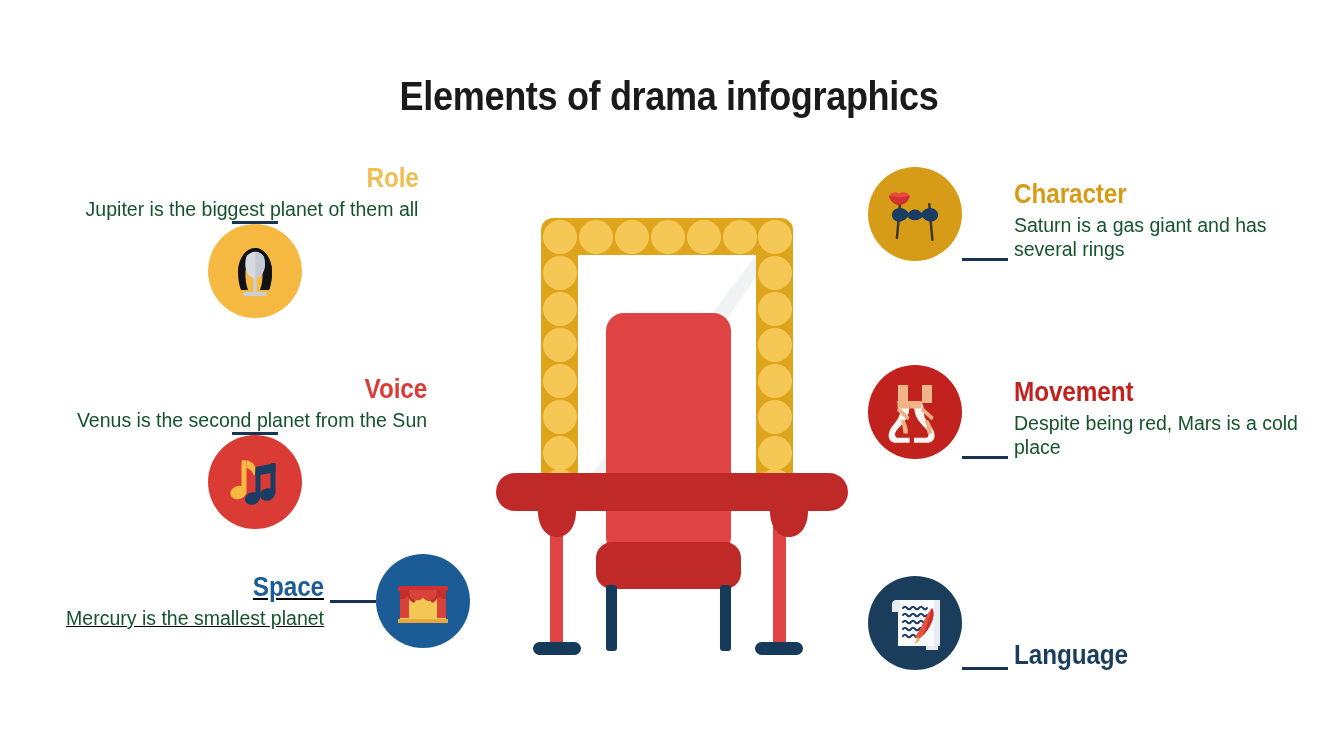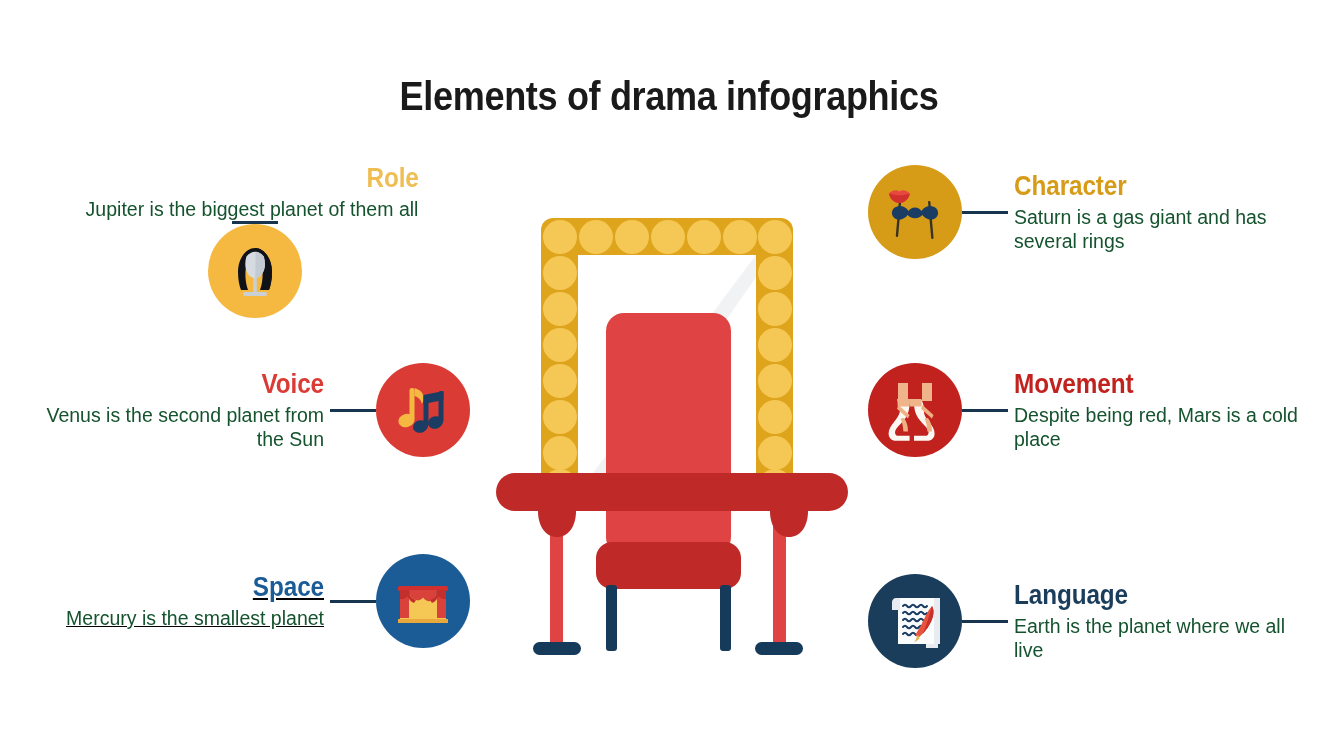--- a/index.html
+++ b/index.html
@@ -27,21 +27,21 @@
   }
 
   
   .item {
     position:absolute;
     display:flex;
     align-items:center;
     height:98px;
   }
   .item.left  { left:40px;  width:430px; flex-direction:row; }
-  .item.right { right:40px; width:430px; flex-direction:row-reverse; }
+  .item.right { right:40px; width:430px; flex-direction:row-reverse;align-items:flex-end; }
 
   .item-text { flex:1 1 auto; }
   .item.left  .item-text { text-align:right; padding-right:6px; }
   .item.right .item-text { text-align:left;  padding-left:6px; }
 
   .item-title {
     font-family:"Liberation Sans Narrow","Liberation Sans",sans-serif;
     font-weight:bold;
     font-size:27px;
     line-height:30px;
@@ -97,21 +97,21 @@
       <rect x="45.2" y="44" width="3.6" height="26" fill="#C9CFD4"></rect>
       <rect x="35" y="68" width="24" height="4" rx="2" fill="#C9CFD4"></rect>
       <path d="M30 48c0-13 7.6-24 17-24s17 11 17 24c0 8-1.5 14-3 18h-7c2-5 2.6-11 2.6-16 0-10-4.3-17-9.6-17s-9.6 7-9.6 17c0 5 .6 11 2.6 16h-7c-1.5-4-3-10-3-18z" fill="#111217"></path>
       <path d="M47 24c9.4 0 17 11 17 24 0 8-1.5 14-3 18h-9c2-5 2.6-11 2.6-16 0-10-4.3-17-9.6-17z" fill="#111217"></path>
       <path d="M38.4 32.5c2.3-3 5.3-4.8 8.6-4.8 3.3 0 6.3 1.8 8.6 4.8 1.3 4.2 1.6 9.2.3 13.3-1.6 5.2-5 8.4-8.9 8.4s-7.3-3.2-8.9-8.4c-1.3-4.1-1-9.1.3-13.3z" fill="#D5DBE1"></path>
       <path d="M47.6 27.8c3.2.1 6.1 1.9 8.3 4.7 1.3 4.2 1.6 9.2.3 13.3-1.6 5.2-5 8.4-8.9 8.4z" fill="#C3CAD2"></path>
     </svg>
   </div>
 </div>
 
-<div class="item left" style="top:361px;">
+<div class="item left" style="top:374px;flex-direction:column;">
   <div class="item-text">
     <div class="item-title" style="color:#DB3B35;">Voice</div>
     <div class="item-desc">Venus is the second planet from the Sun</div>
   </div>
   <div class="connector"></div>
   <div class="circle" style="background:#DB3B35;">
     <svg viewBox="0 0 94 94">
       <rect x="33.5" y="25" width="5" height="33" rx="2.4" fill="#F5B942"></rect>
       <ellipse cx="30.4" cy="57.5" rx="8.2" ry="6.6" transform="rotate(-18 30.4 57.5)" fill="#F5B942"></ellipse>
       <path d="M38.5 25c4.5 1.2 7.6 3.6 8.8 7.4 1.1 3.4.2 6.4-1.6 8.6-.2-3.8-3-6.6-7.2-8z" fill="#F5B942"></path>
@@ -182,21 +182,20 @@
       <path d="M54.5 42l11 10-1.6 3.6L53 45.8z" fill="#EDB184"></path>
       <path d="M36 55c2.6 3.6 4 8 4 13.6h-4.6C35 63 34.2 58.6 32.4 55.4z" fill="#EDB184"></path>
       <path d="M60 55c2.6 3.6 4 8 4 13.6h-4.6C59 63 58.2 58.6 56.4 55.4z" fill="#EDB184"></path>
     </svg>
   </div>
 </div>
 
 <div class="item right" style="top:572px;">
   <div class="item-text">
     <div class="item-title" style="color:#1A3D5C;">Language</div>
-    <div class="item-desc">Earth is the planet where we all live</div>
   </div>
   <div class="connector"></div>
   <div class="circle" style="background:#1A3D5C;">
     <svg viewBox="0 0 94 94">
       <path d="M24 28h10v8H24z" fill="#F4F6F8"></path>
       <path d="M30 24h36v46H30z" fill="#FBFCFD"></path>
       <path d="M66 24v46c0 0 0 0 0 0h6V24z" fill="#E8ECF0"></path>
       <path d="M24 28c0-2.2 1.8-4 4-4h4v12h-8z" fill="#E8ECF0"></path>
       <path d="M58 70h12v4c0 0-12 0-12 0z" fill="#E8ECF0"></path>
       <g stroke="#1C3D63" stroke-width="2" fill="none" stroke-linecap="round">

